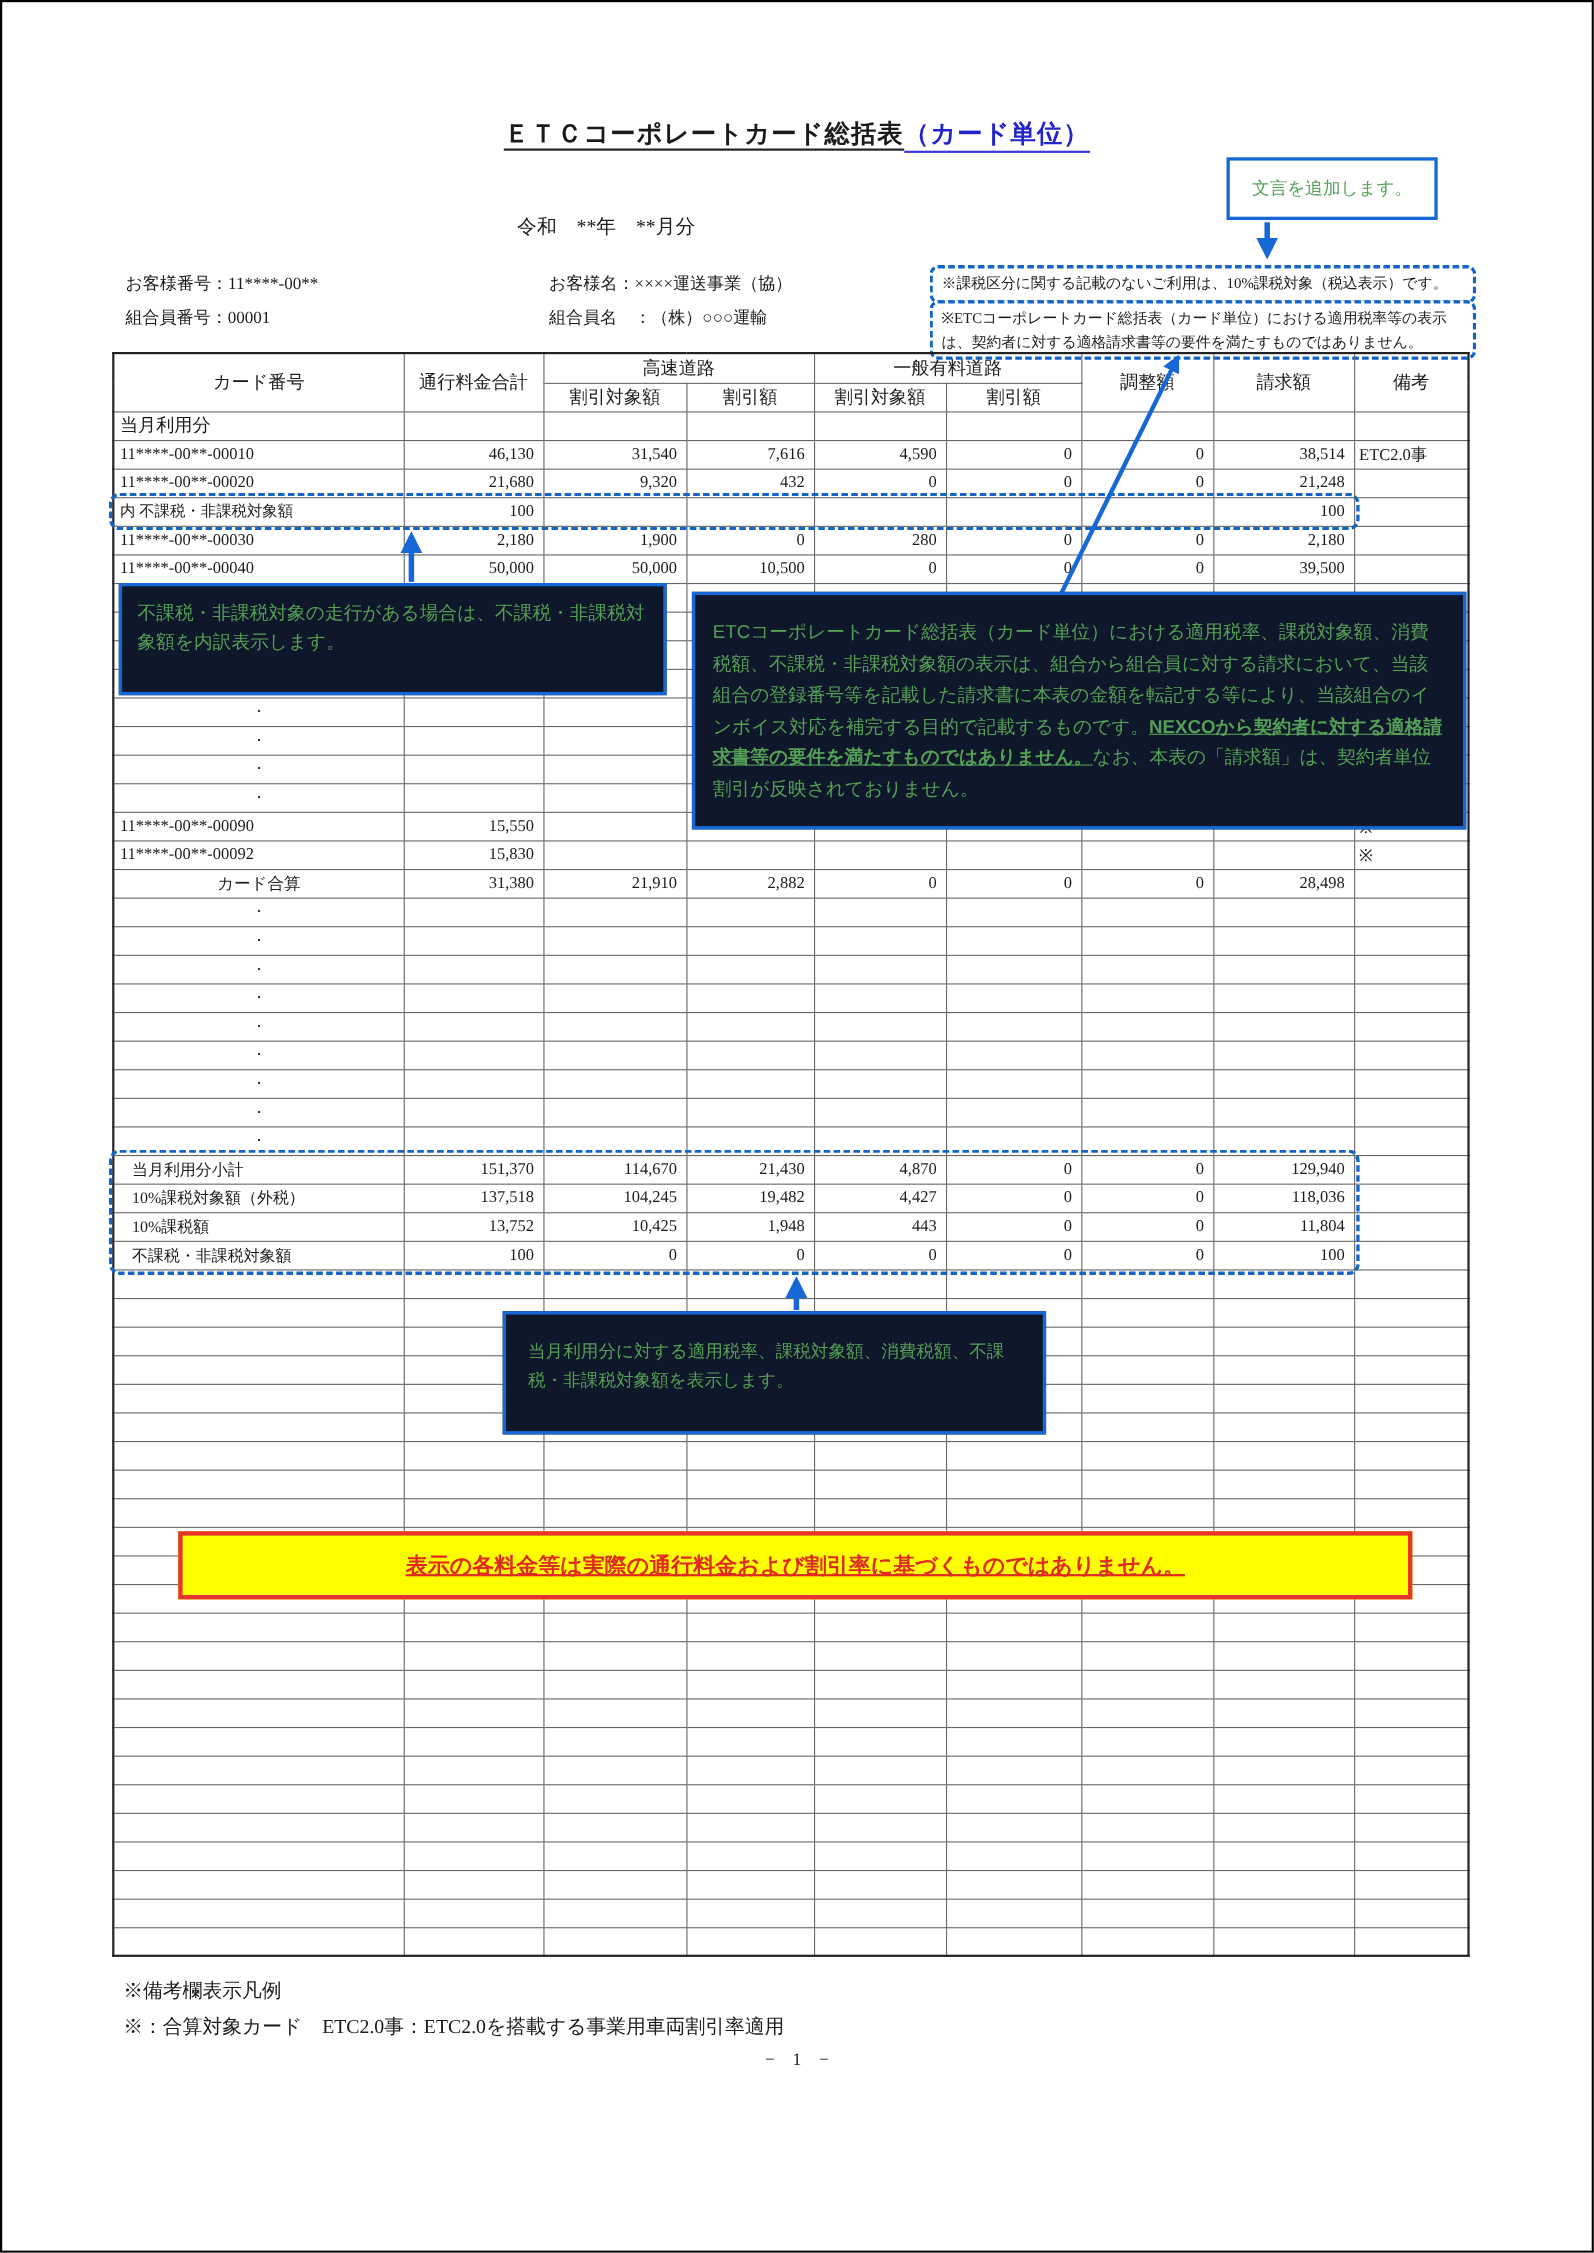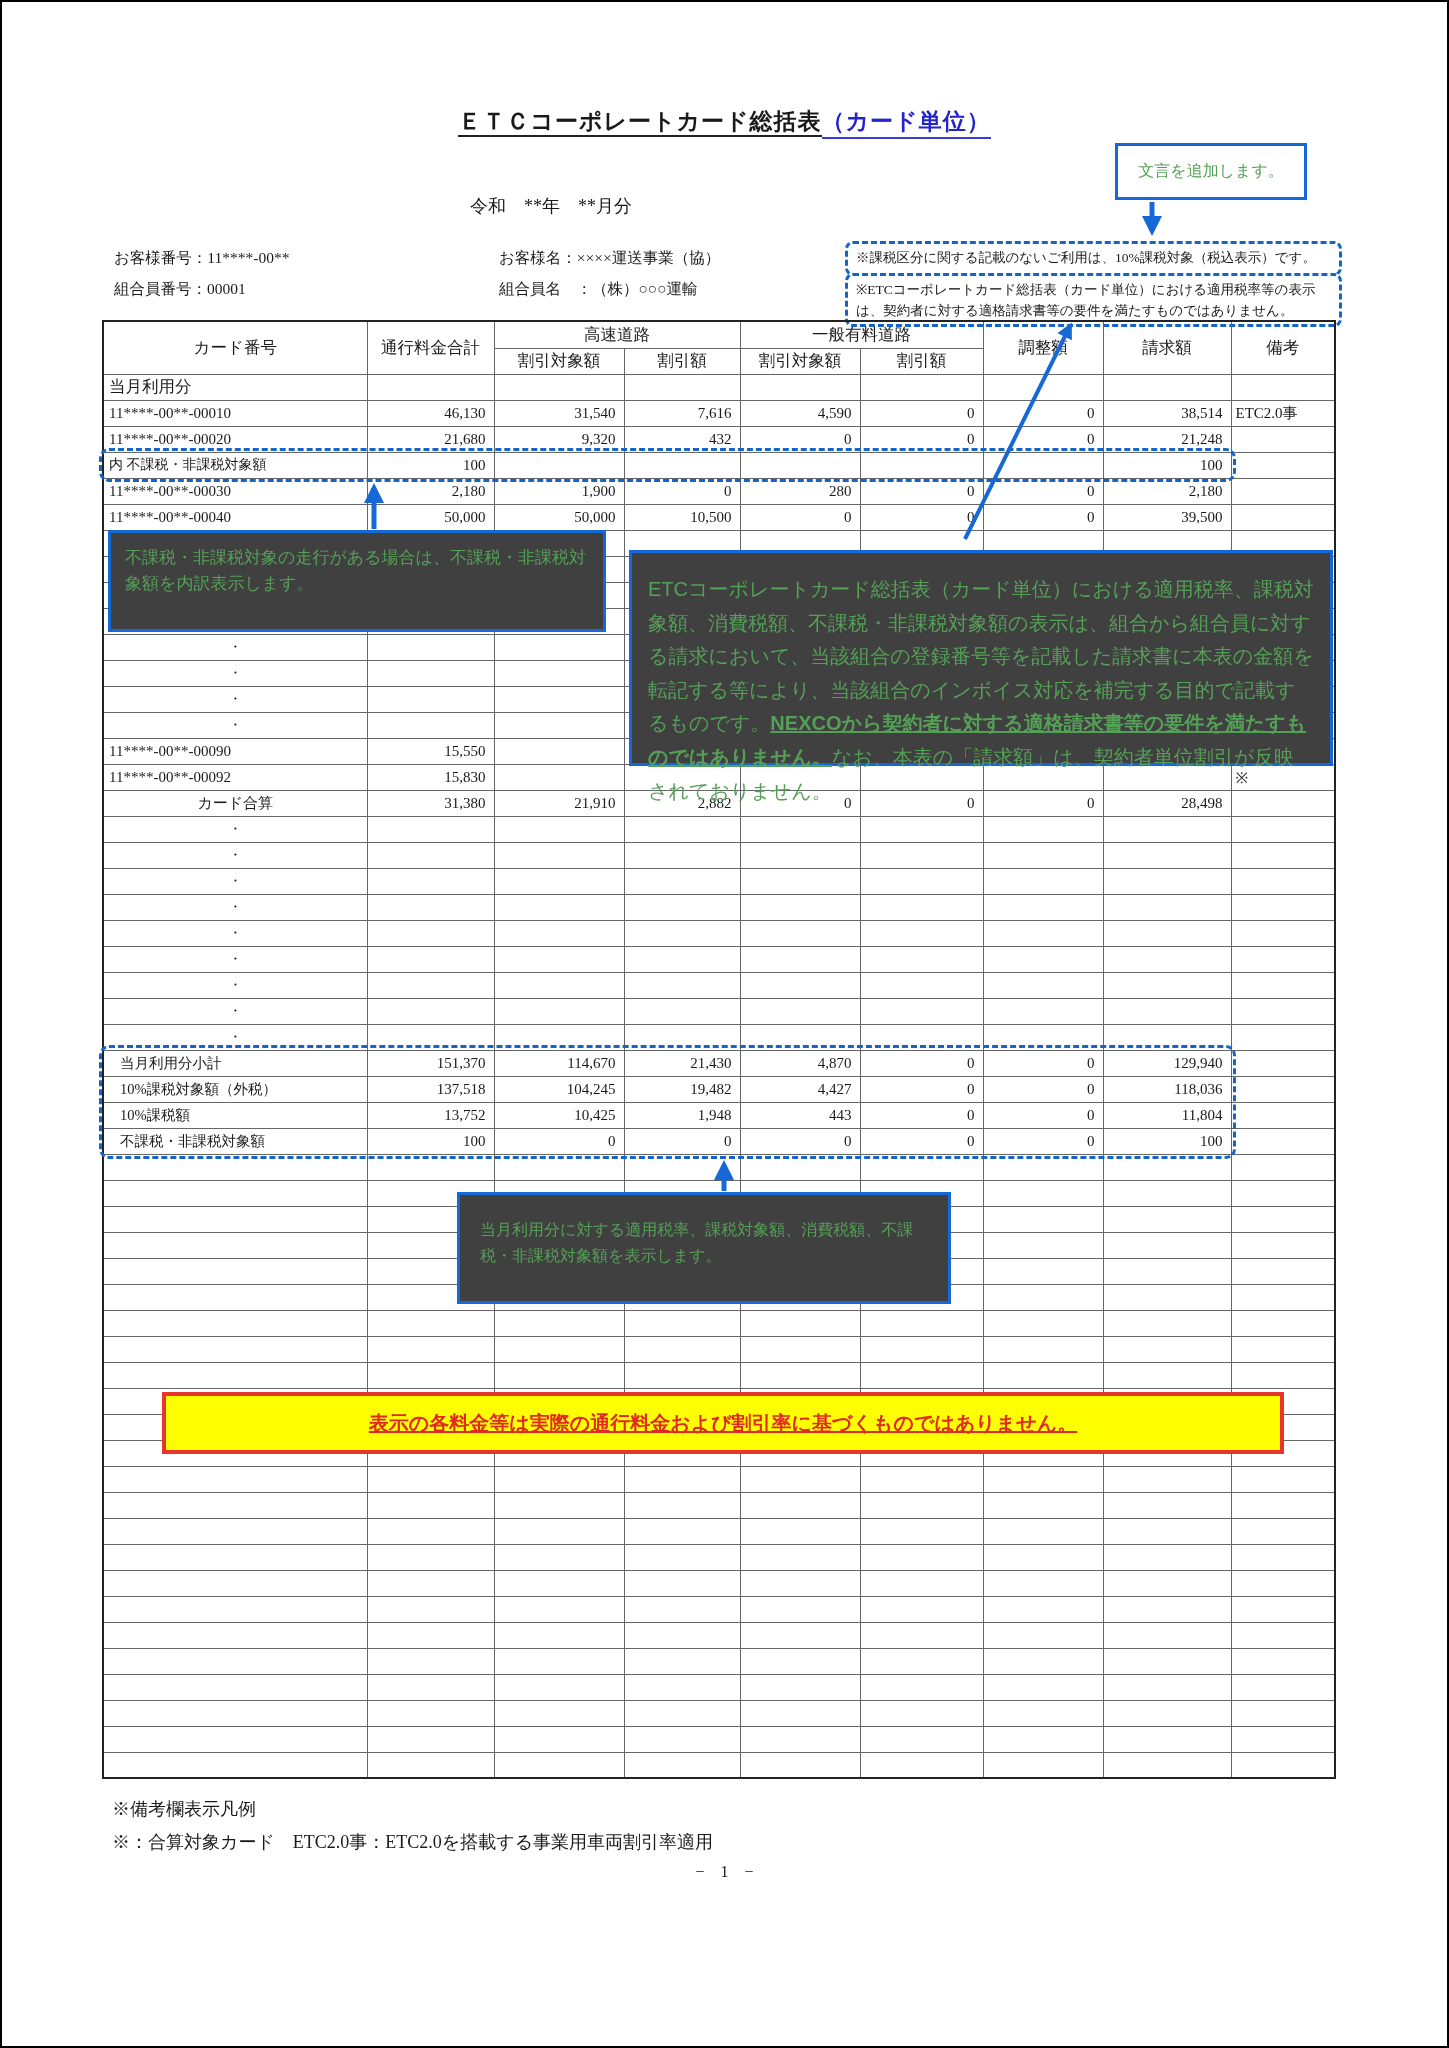--- a/index.html
+++ b/index.html
@@ -46,26 +46,26 @@
   tr.row-section td { font-size:16.5px; }
   tr.row-sum td.c-label, tr.row-dots td.c-label { text-align:center; padding-left:0; }
   tr.row-dots td.c-label { font-size:13px; }
   tr.row-subtotal td.c-label { font-size:14.5px;padding-left:16px; }
   tr.row-breakdown td.c-label { font-size:14px; }
   
   .hl { position:absolute; border:3px dashed #1565c8; border-radius:10px; background:transparent; }
   .hl-breakdown { top:446px; left:97px; width:1137px; height:34px; }
   .hl-subtotal  { top:1043px; left:97px; width:1137px; height:114px; }
   
-  .ann { position:absolute; border:3px solid #1668d6; background:#404040; color:#55a057;
+  .ann { position:absolute; border:3px solid #1668d6; background:#0f172a; color:#55a057;
     font-family:"Liberation Sans","DejaVu Sans",sans-serif; }
   .ann-breakdown { top:528px; left:106px; width:498px; height:102px;
     font-size:17px; line-height:1.55; padding:12px 14px; }
-  .ann-invoice { top:548px; left:627px; width:704px; height:216px;
-    font-size:20px; line-height:1.68; padding:20px 16px 10px 16px; }
+  .ann-invoice { top:536px; left:627px; width:704px; height:216px;
+    font-size:17px; line-height:1.68; padding:20px 16px 10px 16px; }
   .ann-invoice .bld { font-weight:bold; text-decoration:underline; }
   .ann-subtotal { top:1190px; left:455px; width:494px; height:112px;
     font-size:16px; line-height:1.6; padding:22px 20px 10px 20px; }
   
   .warning { position:absolute; top:1390px; left:160px; width:1122px; height:62px;
     background:#ffff00; border:4px solid #e8352c; color:#e02a20;
     font-family:"Liberation Sans","DejaVu Sans",sans-serif; font-weight:bold;
     font-size:20px; display:flex; align-items:center; justify-content:center;text-decoration:underline; }
   
   .footer-line { position:absolute; font-size:18px; }

